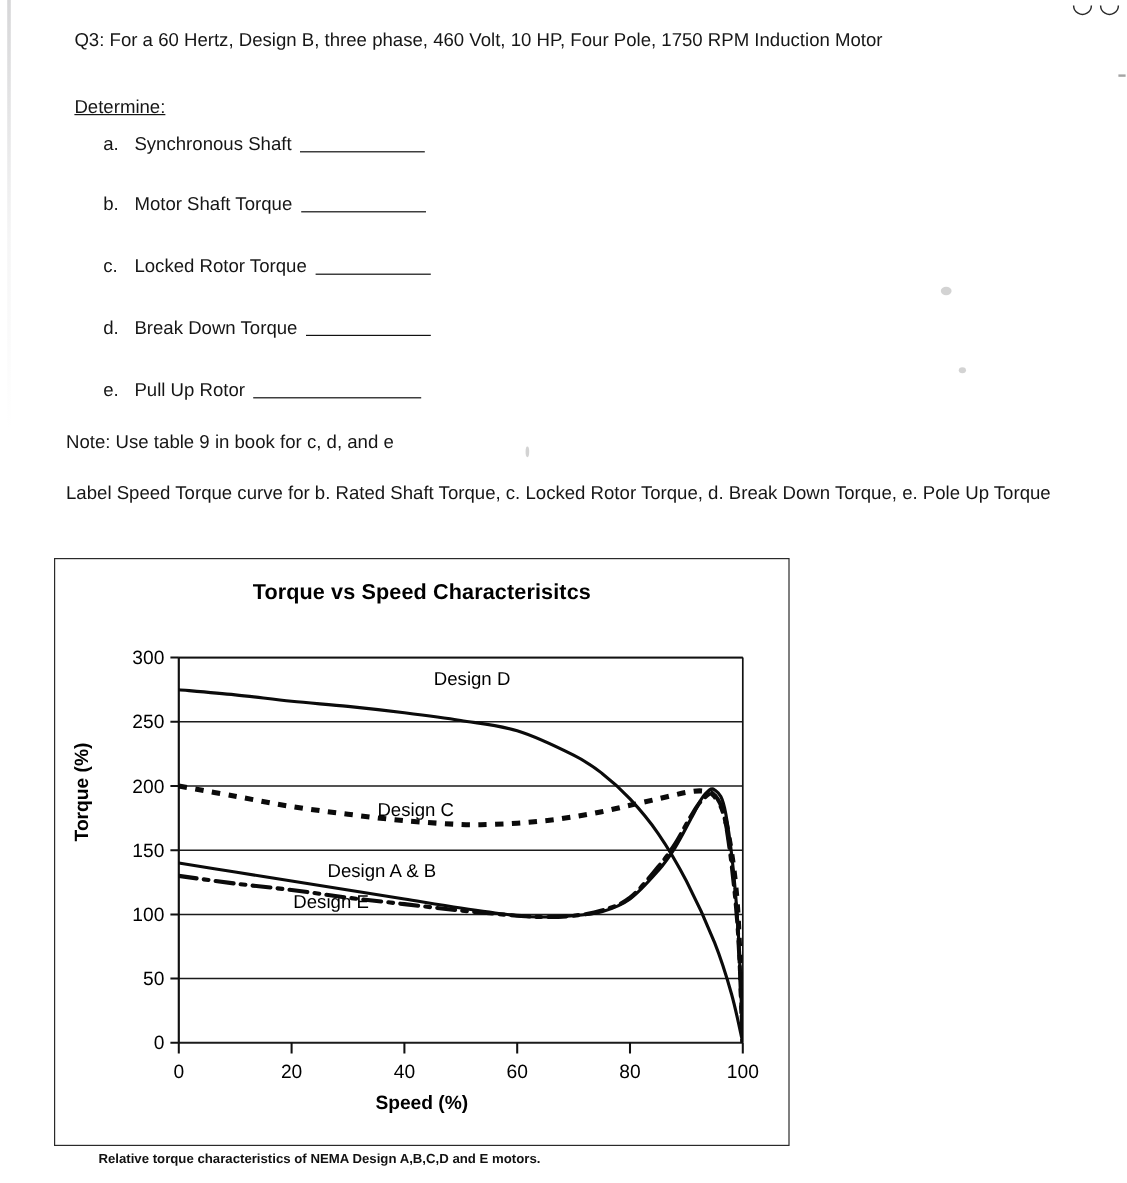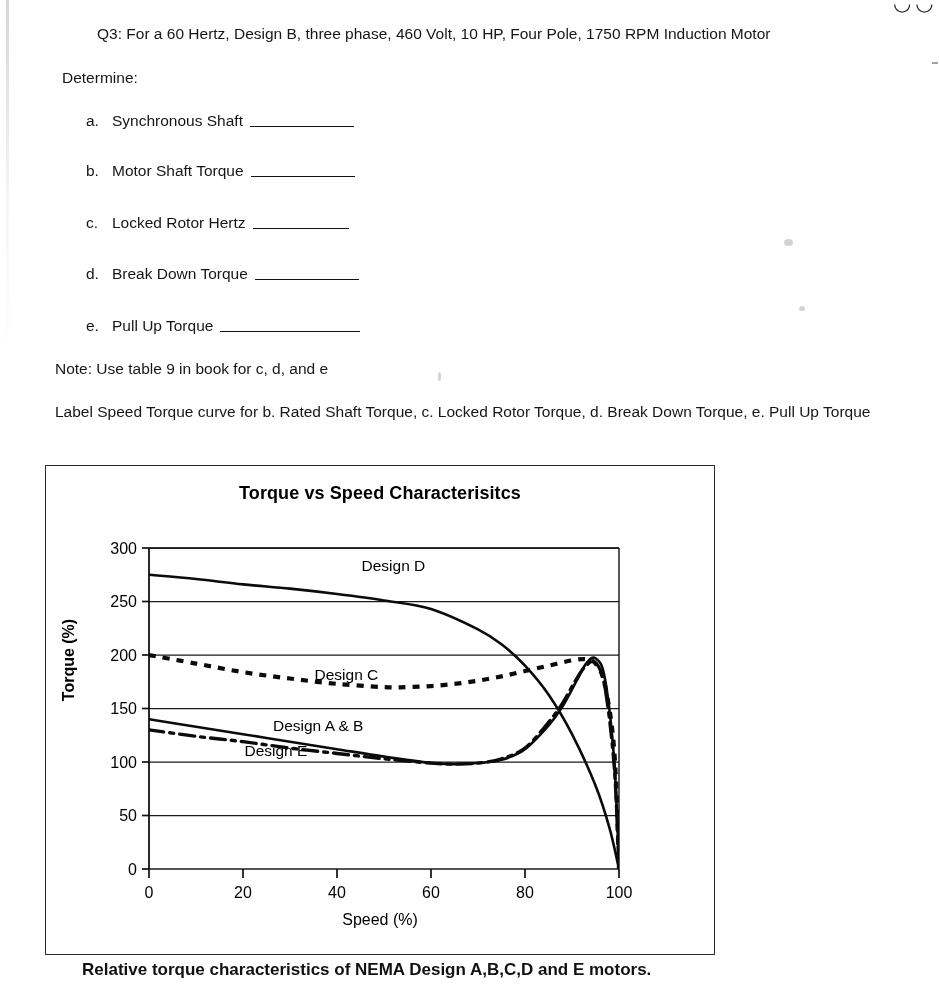--- a/index.html
+++ b/index.html
@@ -54,22 +54,22 @@
     left: 0; top: 0;
     width: 939px;
   }
   .q-line {
     position: absolute;
     font-size: 15.5px;
     line-height: 1.35;
     color: #161616;
     white-space: nowrap;
   }
-  .q-head   { left: 62px;  top: 24px; margin-left: 35px; }
-  .q-det    { left: 62px;  top: 68px; }
+  .q-head   { left: 62px;  top: 24px; }
+  .q-det    { left: 62px;  top: 80px; text-decoration: underline; }
   .q-note   { left: 55px;  top: 359px; }
   .q-label  {
     left: 55px; top: 400px;
     width: 855px;
     white-space: normal;
     line-height: 1.55;
   }
 
   .sub-item {
     position: absolute;
@@ -86,21 +86,21 @@
     margin-left: 7px;
     margin-bottom: 3px;
     height: 0;
   }
 
   
   .figure-box {
     position: absolute;
     left: 45px;
     top: 465px;
-    width: 670px;
+    width: 613px;
     height: 490px;
     border: 1.6px solid #2a2a2a;
     box-sizing: border-box;
     background: #fff;
   }
   .chart-title {
     position: absolute;
     left: 0; right: 0;
     top: 17px;
     text-align: center;
@@ -119,32 +119,32 @@
     font-size: 16px;
     font-weight: bold;
     color: #000;
   }
   .xlabel {
     position: absolute;
     left: 0; right: 0;
     top: 445px;
     text-align: center;
     font-size: 16px;
-    font-weight: normal;
+    font-weight: bold;
     color: #000;
   }
   .plot-svg {
     position: absolute;
     left: 0; top: 0;
   }
   .caption {
     position: absolute;
     left: 82px;
     top: 960px;
-    font-size: 17px;
+    font-size: 11px;
     font-weight: bold;
     color: #111;
     white-space: nowrap;
   }
   .tick-text { font-size: 16px; fill: #000; font-family: "Liberation Sans", sans-serif; }
   .curve-label { font-size: 15.5px; fill: #000; font-family: "Liberation Sans", sans-serif; }
 </style>
 </head>
 <body>
 
@@ -168,39 +168,39 @@
   </div>
 
   <div class="sub-item" style="left:86px; top:162px;">
     <span class="marker">b.</span>
     <span>Motor Shaft Torque</span>
     <span class="blank-rule" style="width:104px;"></span>
   </div>
 
   <div class="sub-item" style="left:86px; top:214px;">
     <span class="marker">c.</span>
-    <span>Locked Rotor Hertz</span>
+    <span>Locked Rotor Torque</span>
     <span class="blank-rule" style="width:96px;"></span>
   </div>
 
   <div class="sub-item" style="left:86px; top:265px;">
     <span class="marker">d.</span>
     <span>Break Down Torque</span>
     <span class="blank-rule" style="width:104px;"></span>
   </div>
 
   <div class="sub-item" style="left:86px; top:317px;">
     <span class="marker">e.</span>
-    <span>Pull Up Torque</span>
+    <span>Pull Up Rotor</span>
     <span class="blank-rule" style="width:140px;"></span>
   </div>
 
   <div class="q-line q-note">Note: Use table 9 in book for c, d, and e</div>
 
-  <div class="q-line q-label">Label Speed Torque curve for b. Rated Shaft Torque, c. Locked Rotor Torque, d. Break Down Torque, e. Pull Up Torque</div>
+  <div class="q-line q-label">Label Speed Torque curve for b. Rated Shaft Torque, c. Locked Rotor Torque, d. Break Down Torque, e. Pole Up Torque</div>
 </div>
 
 <div class="figure-box">
   <div class="chart-title">Torque vs Speed Characterisitcs</div>
   <div class="ylabel">Torque (%)</div>
   <div class="xlabel">Speed (%)</div>
   <svg class="plot-svg" width="591" height="490" viewBox="0 0 591 490">
     <g id="plot-root">
         <line x1="103" y1="403" x2="573" y2="403" stroke="#1b1b1b" stroke-width="1.7"></line>
         <line x1="96" y1="403" x2="103" y2="403" stroke="#111" stroke-width="1.7"></line>

